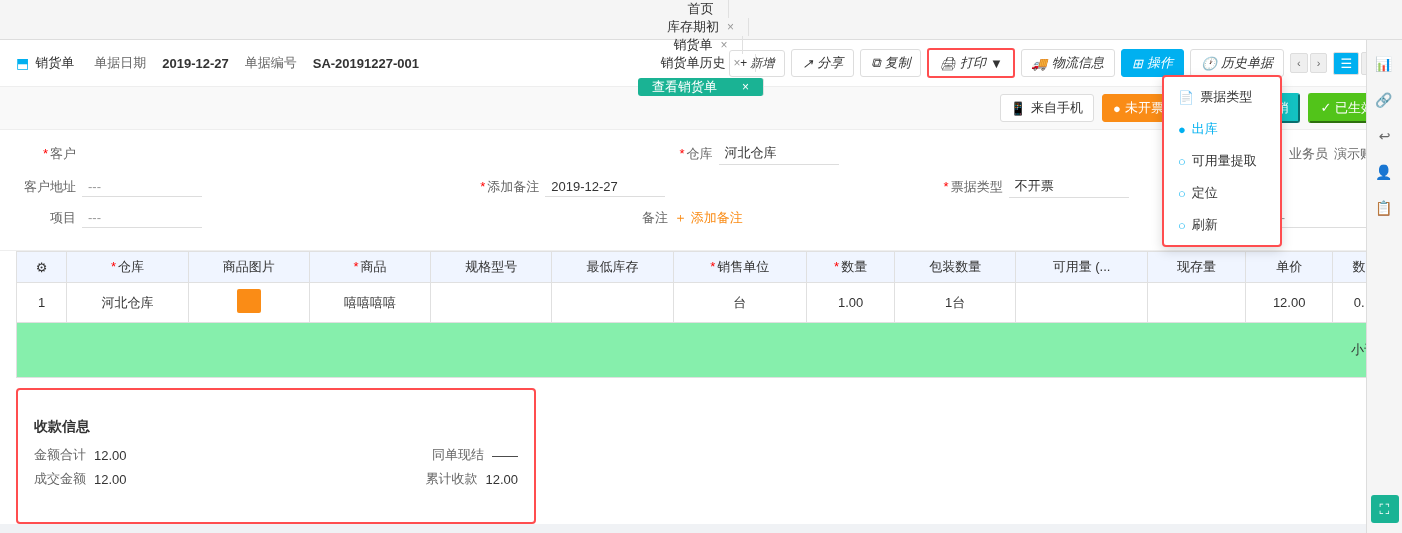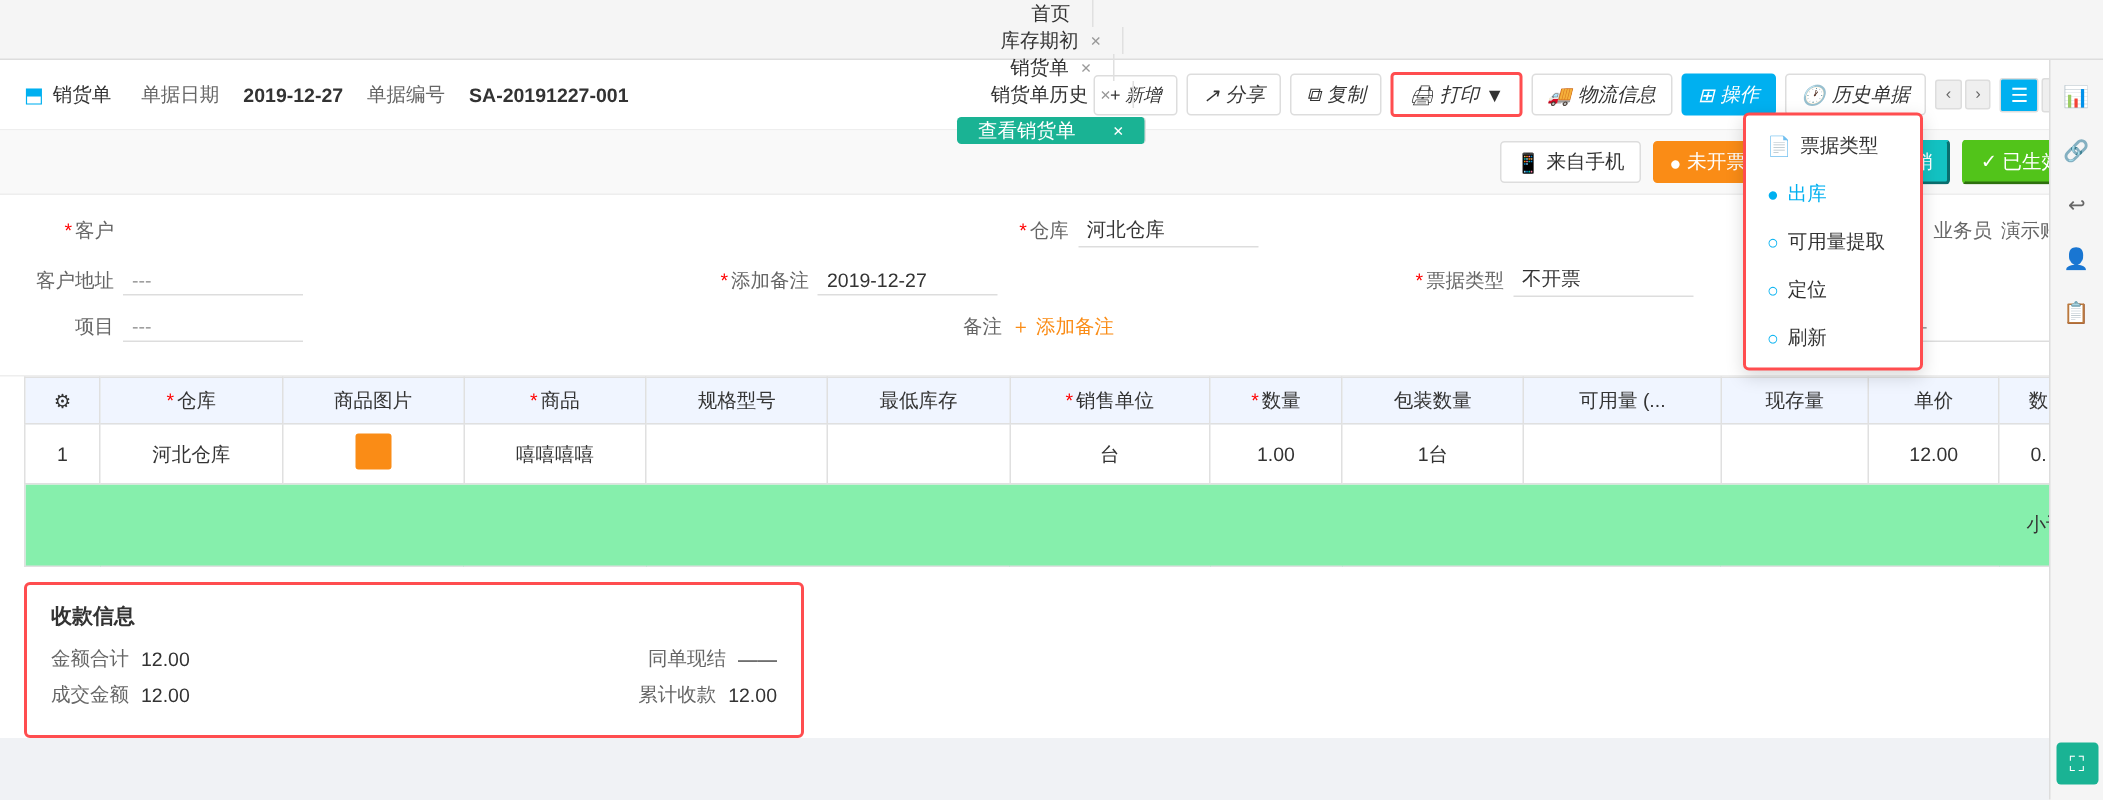--- a/index.html
+++ b/index.html
@@ -69,21 +69,21 @@
     .data-table th {
       background: #f0f5ff; border: 1px solid #e0e0e0; padding: 6px 8px; text-align: center;
       color: #333; font-weight: normal; white-space: nowrap;
     }
     .data-table th.required::before { content: '*'; color: red; margin-right: 2px; }
     .data-table td { border: 1px solid #e0e0e0; padding: 6px 8px; text-align: center; color: #333; }
     .data-table tr.subtotal td { background: #fffbe6; }
 
     
     .payment-section {
-      margin: 10px 16px; border: 2px solid #ff4d4f; border-radius: 4px; padding: 12px 16px;
+      margin: 10px 16px; border: 2px solid #ff4d4f; border-radius: 4px; padding: 28px 16px;
       background: #fff; max-width: 520px;
     }
     .payment-title { font-weight: bold; color: #333; margin-bottom: 10px; font-size: 14px; }
     .payment-row { display: flex; gap: 40px; margin-bottom: 6px; justify-content: space-between; }
     .payment-item { display: flex; align-items: center; gap: 8px; }
     .payment-label { color: #666; }
     .payment-value { color: #333; }
     .payment-value.red { color: #ff4d4f; }
     .payment-value.orange { color: #fa8c16; }
 

